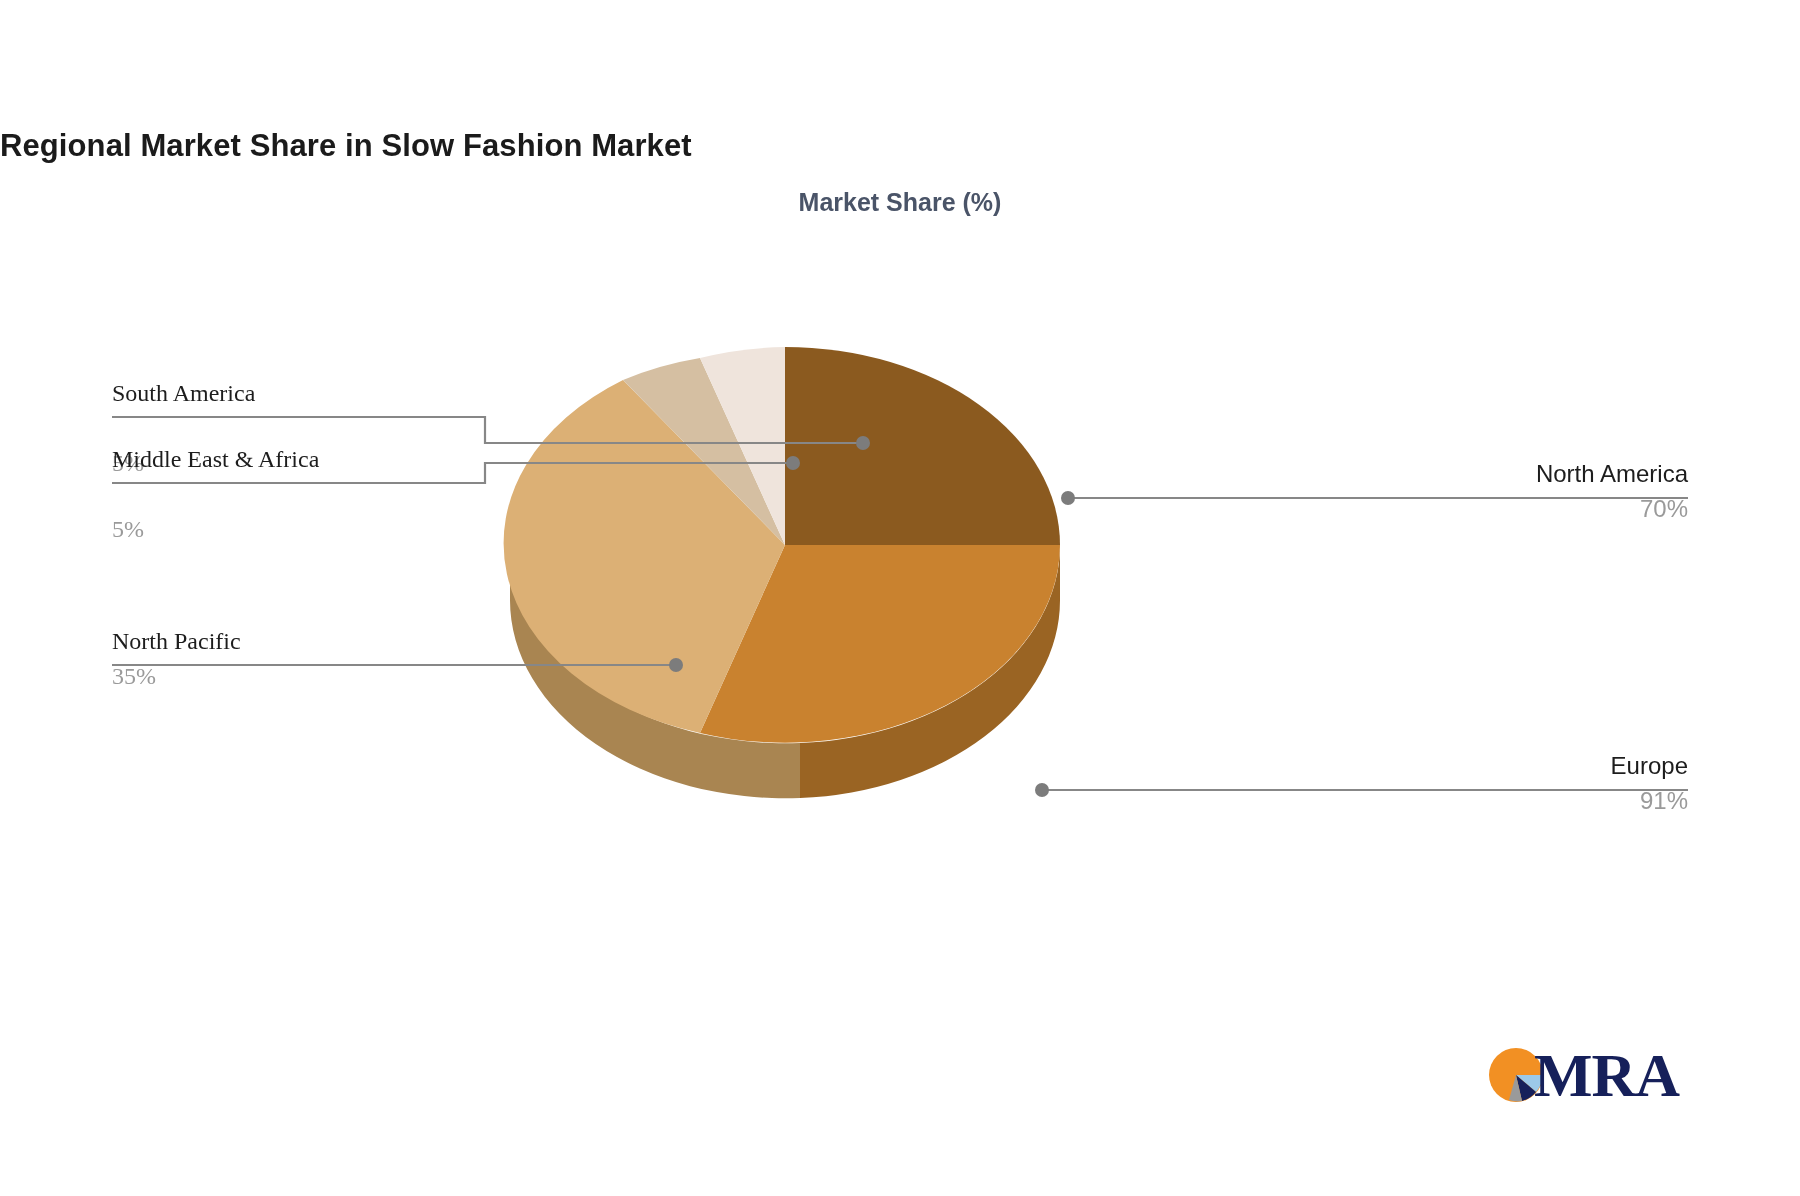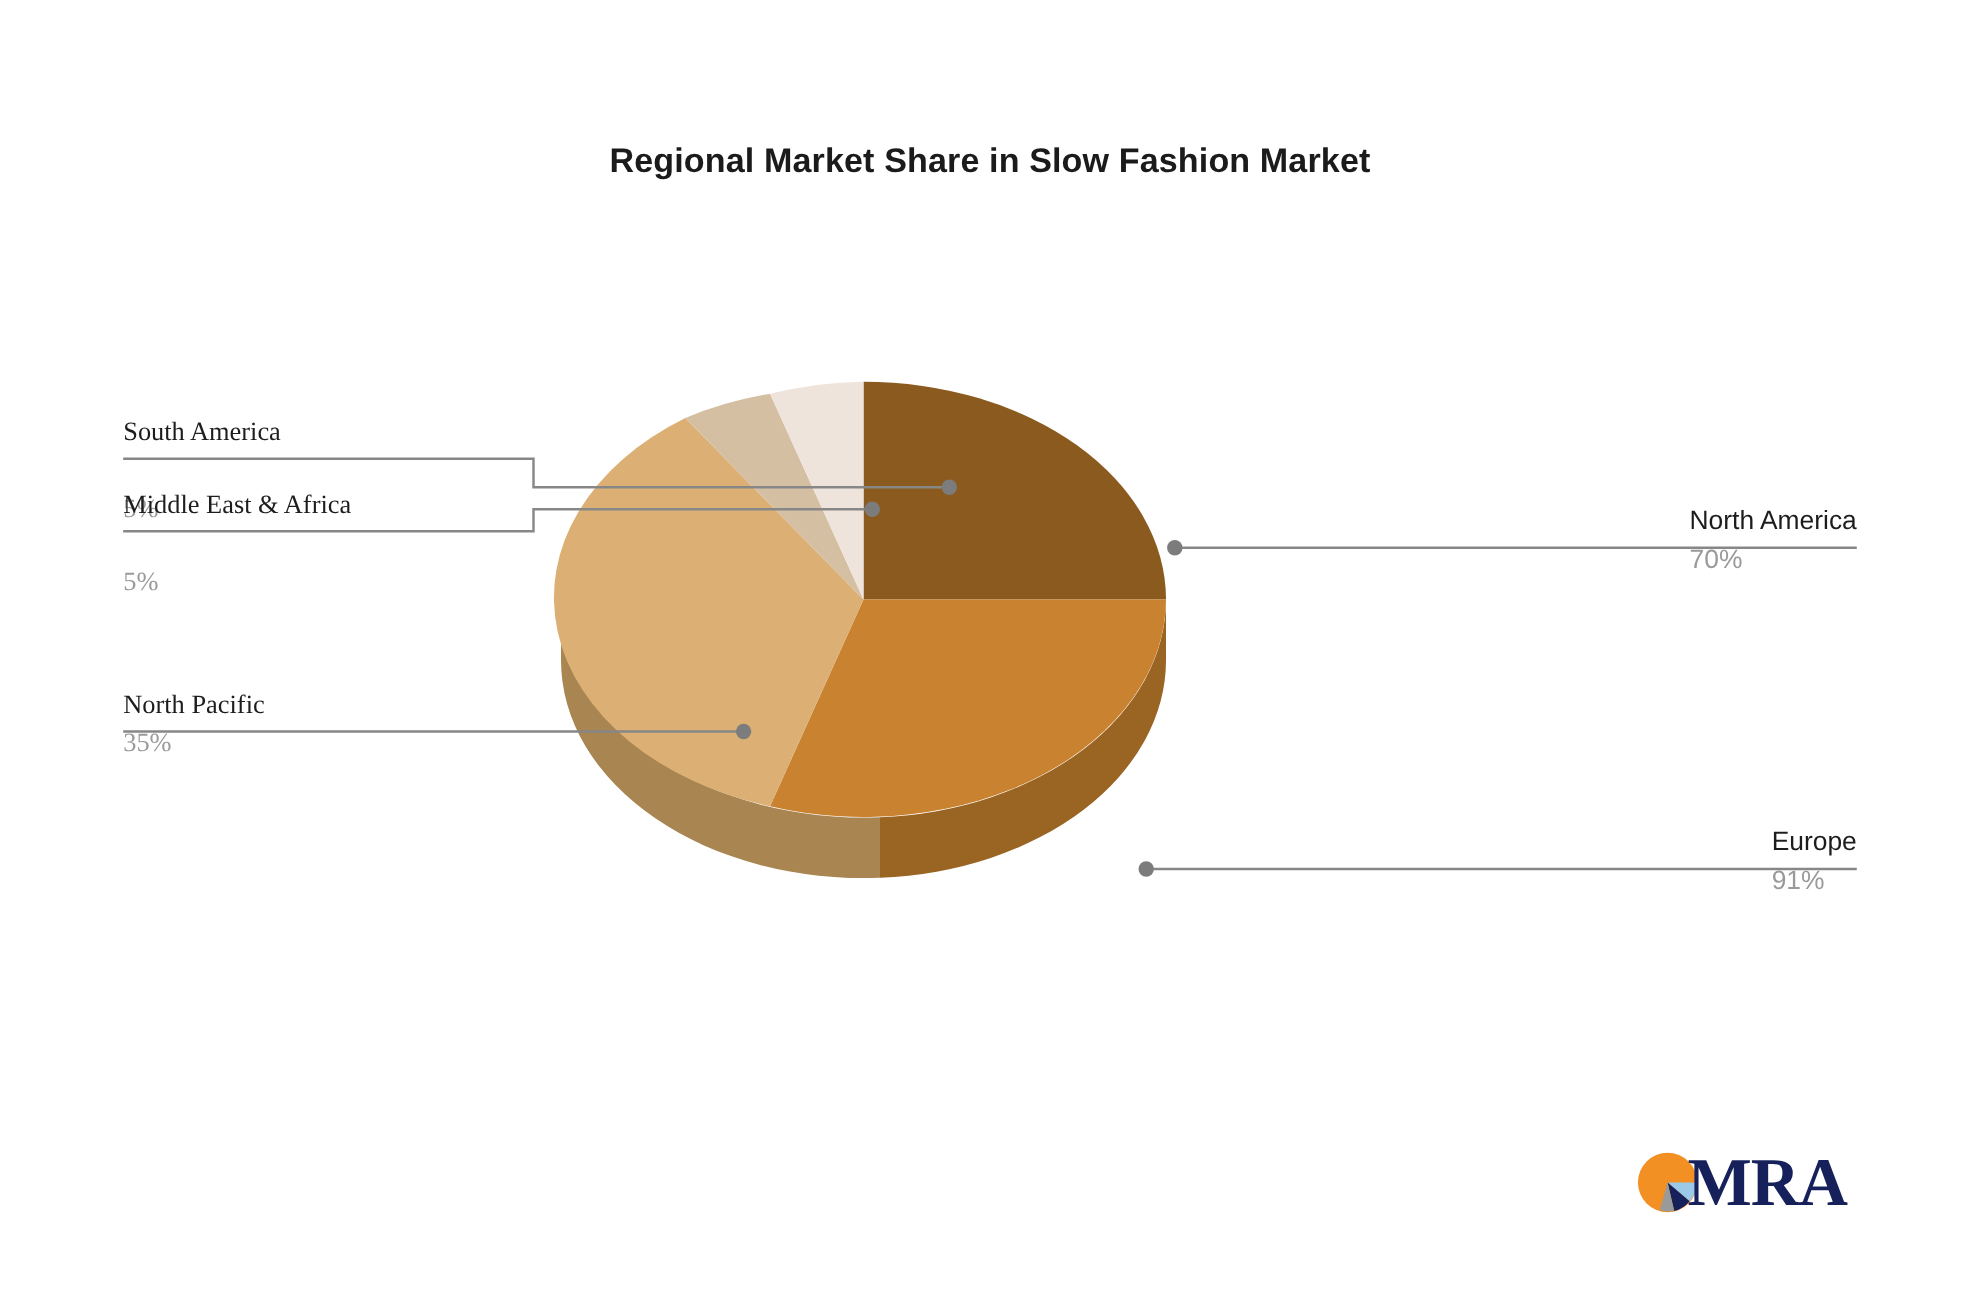--- a/index.html
+++ b/index.html
@@ -16,21 +16,20 @@
     height: 1196px;
     background: #ffffff;
     overflow: hidden;
   }
   
   .chart-title {
     position: absolute;
     left: 0;
     top: 128px;
     width: 1800px;
-    text-align: center;
     font-size: 31px;
     font-weight: bold;
     color: #1b1b1b;
     letter-spacing: 0.1px;
     line-height: 36px;
   }
   .chart-subtitle {
     position: absolute;
     left: 0;
     top: 187px;
@@ -69,21 +68,21 @@
     line-height: 30px;
   }
   .lbl .val {
     display: block;
     font-size: 24px;
     color: #9a9a9a;
     line-height: 30px;
     margin-top: 5px;
   }
   .lbl.right {
-    text-align: left;
+    text-align: right;
     margin-left: 40px;
   }
   .lbl.left {
     text-align: left;
     font-family: Liberation Serif, serif;
   }
   
   #logo {
     position: absolute;
     left: 1488px;
@@ -109,20 +108,21 @@
     letter-spacing: -1px;
     line-height: 64px;
   }
 </style>
 </head>
 <body>
 
 <div id="canvas">
 
   <div class="chart-title">Regional Market Share in Slow Fashion Market</div>
+  <div class="chart-subtitle">Market Share (%)</div>
 
   <div id="pie-wrap">
     <svg class="layer" viewBox="0 0 1800 1196">
 
       <path d="M 510,545 L 510,600 A 275,198 0 0 0 800,798 L 800,743 A 275,198 0 0 1 510,545 Z" fill="#A98551"></path>
 
       <path d="M 800,743 A 275,198 0 0 0 1060,545 L 1060,600 A 275,198 0 0 1 800,798 Z" fill="#9A6423"></path>
 
       <path d="M 1060,545 L 1060,600 L 1060,545 Z" fill="#6E471A"></path>
 

